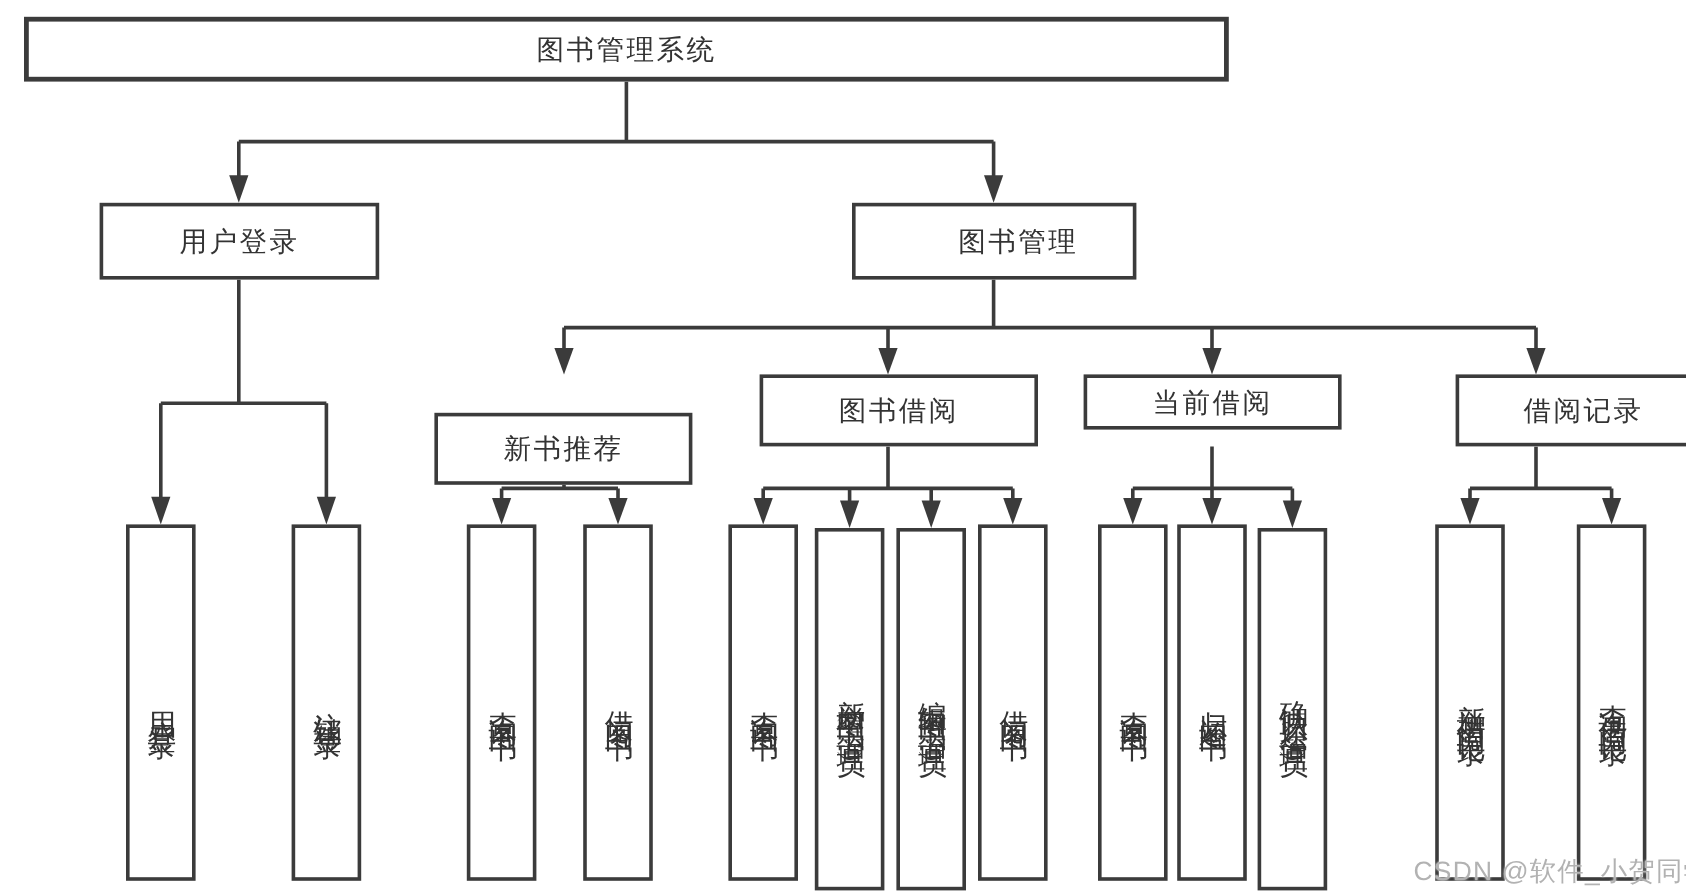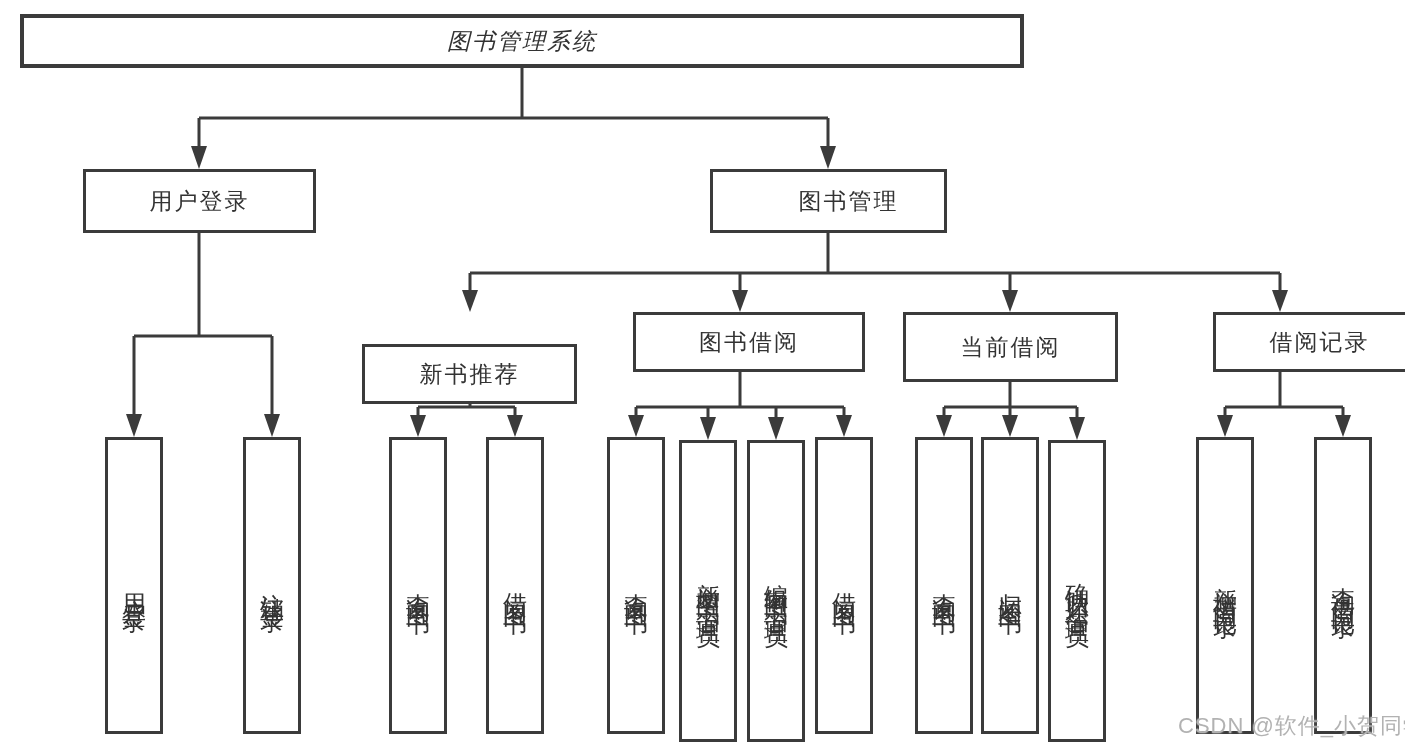--- a/index.html
+++ b/index.html
@@ -29,21 +29,21 @@
   .box {
     position: absolute;
     box-sizing: border-box;
     border: 3px solid #3b3b3b;
     background: #ffffff;
     display: flex;
     align-items: center;
     justify-content: center;
     z-index: 2;
   }
-  .box.root { border-width: 4px; font-style: italic; }
+  .box.root { border-width: 4px; }
   .hbox span {
     font-size: 23px;
     color: #333333;
     letter-spacing: 2px;
     white-space: nowrap;
   }
   .vbox span {
     writing-mode: vertical-rl;
     text-orientation: mixed;
     font-size: 24px;
@@ -128,21 +128,21 @@
   <div class="box hbox" style="left:710px; top:169px; width:237px; height:64px;padding-left:40px;">
     <span>图书管理</span>
   </div>
 
   <div class="box hbox" style="left:362px; top:312px; width:215px; height:60px;margin-top:32px;">
     <span>新书推荐</span>
   </div>
   <div class="box hbox" style="left:633px; top:312px; width:232px; height:60px;">
     <span>图书借阅</span>
   </div>
-  <div class="box hbox" style="left:903px; top:312px; width:215px; height:70px;">
+  <div class="box hbox" style="left:903px; top:312px; width:215px; height:46px;">
     <span>当前借阅</span>
   </div>
   <div class="box hbox" style="left:1173px; top:312px; width:213px; height:60px;margin-left:40px;">
     <span>借阅记录</span>
   </div>
 
   <div class="box vbox" style="left:105px; top:437px; width:58px; height:297px;">
     <span>用户登录</span>
   </div>
   <div class="box vbox" style="left:243px; top:437px; width:58px; height:297px;">

